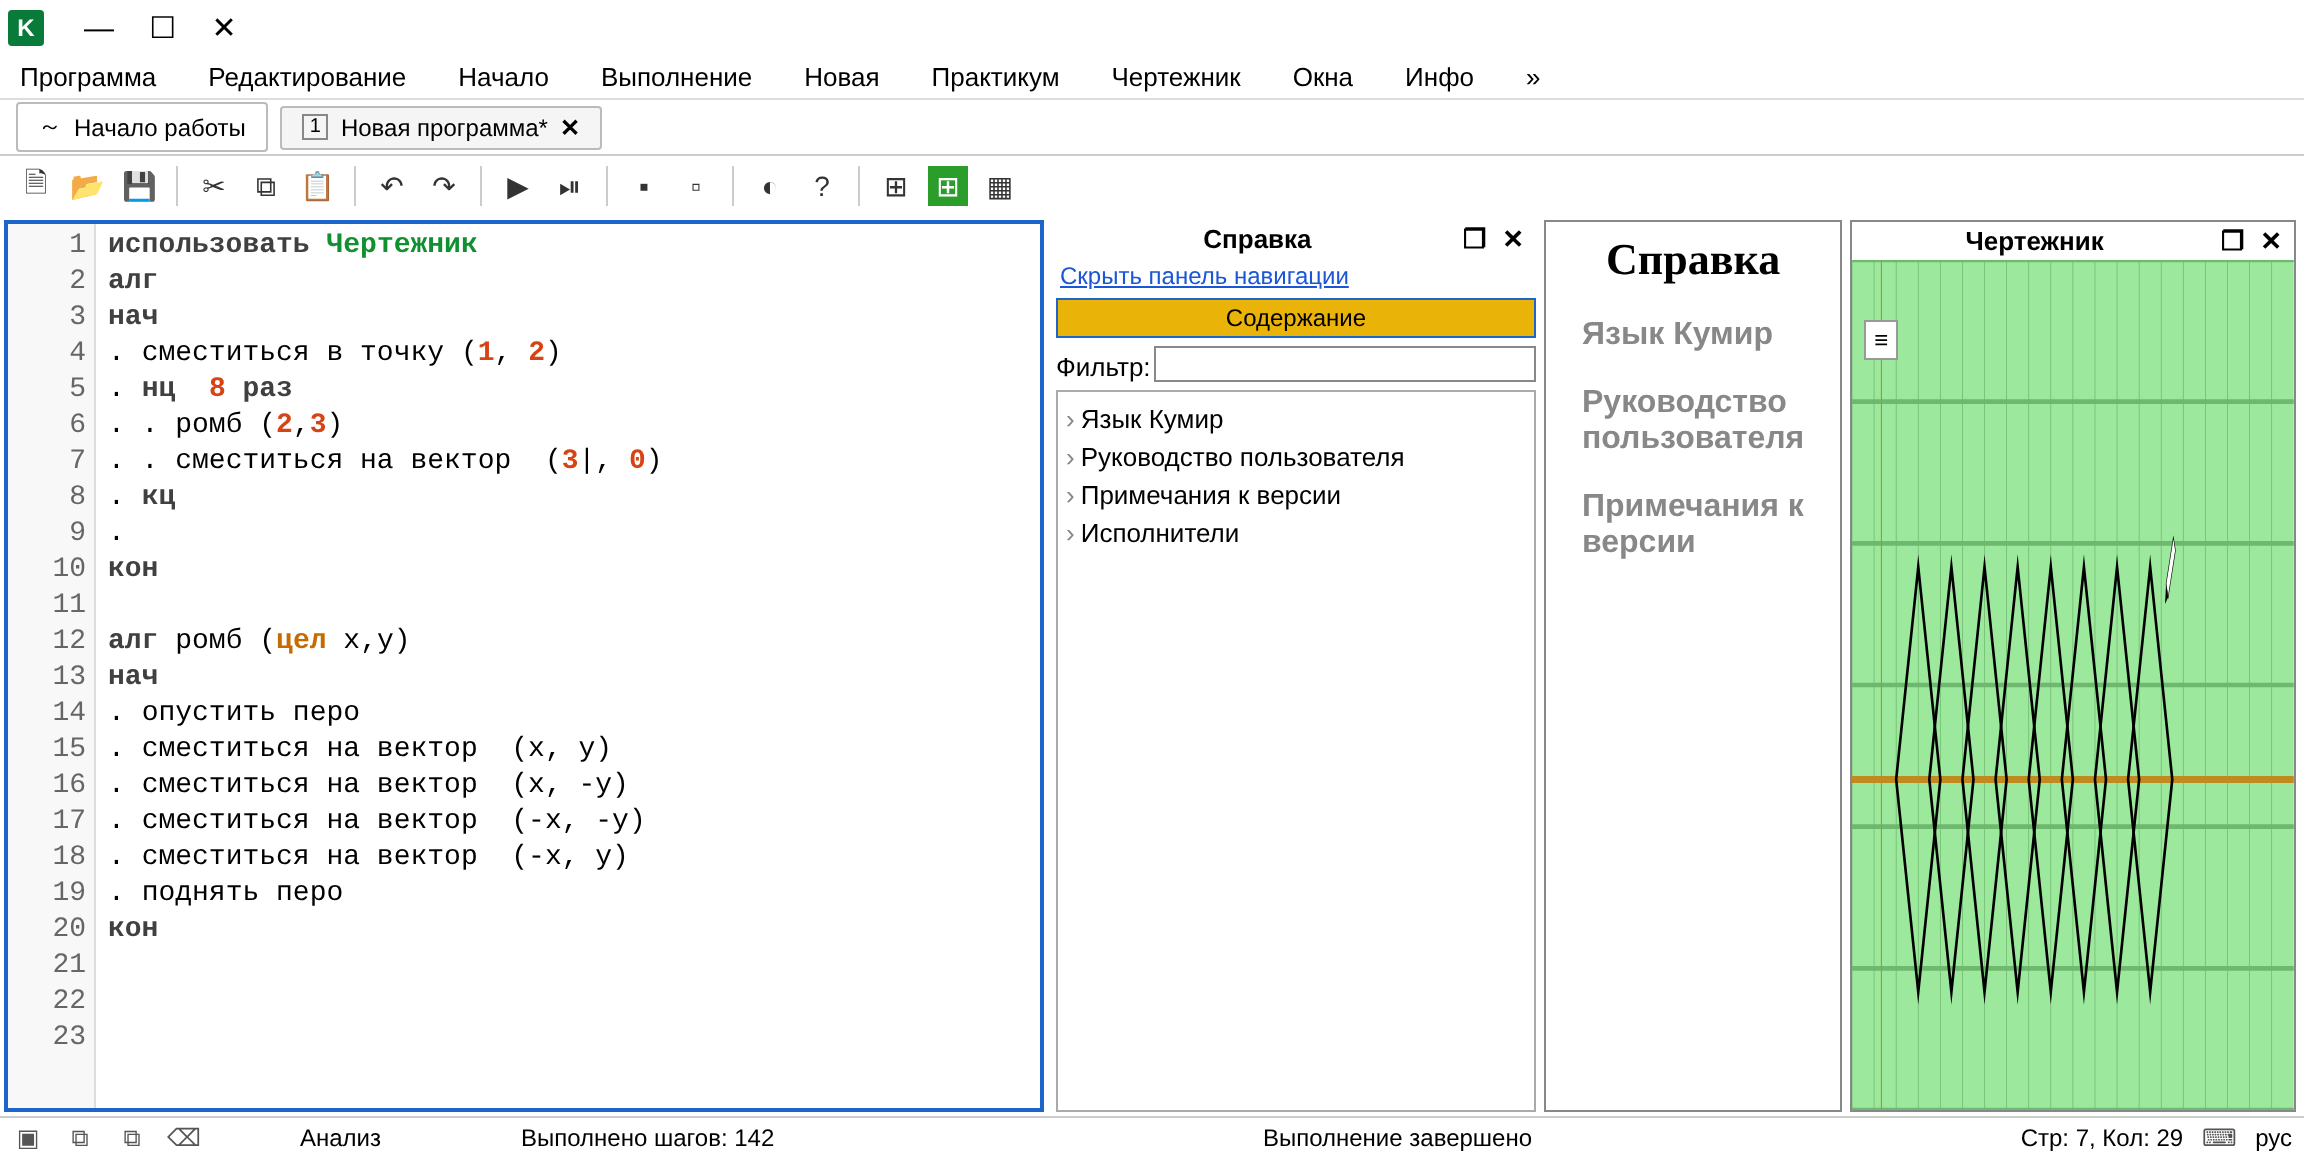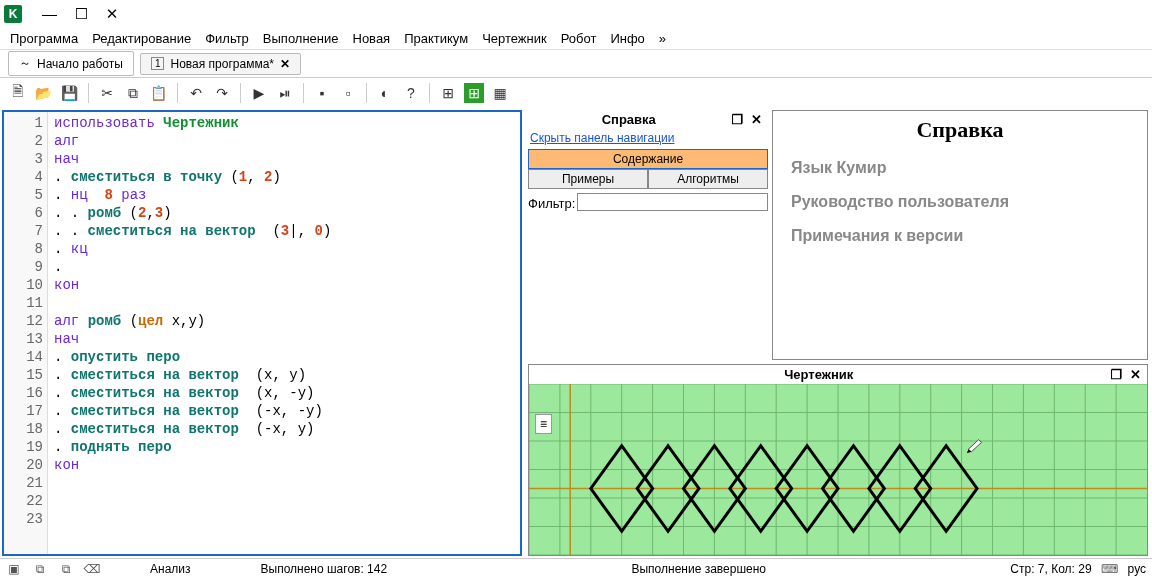--- a/index.html
+++ b/index.html
@@ -1,46 +1,46 @@
 <!DOCTYPE html>
 <html><head>
 <meta charset="utf-8">
 <style>
   * { box-sizing: border-box; margin: 0; padding: 0; }
   body { font-family: "Segoe UI", Tahoma, sans-serif; font-size: 13px; background: #fff; width: 1152px; height: 578px; overflow: hidden; display: flex; flex-direction: column; }
   .titlebar { height: 28px; display: flex; align-items: center; padding: 0 4px; }
   .titlebar .app-icon { width: 18px; height: 18px; background: #0a7a3a; color: #fff; text-align: center; line-height: 18px; font-weight: bold; border-radius: 2px; margin-right: 6px; font-size: 12px; }
   .titlebar .title { flex: 1; }
   .titlebar .win-controls span { margin-left: 14px; font-size: 15px; cursor: pointer; }
-  .menubar { height: 22px; display: flex; align-items: center; gap: 14px; padding: 0 10px; border-bottom: 1px solid #ddd; text-align: center; }
+  .menubar { height: 22px; display: flex; align-items: center; gap: 26px; padding: 0 10px; border-bottom: 1px solid #ddd; text-align: center; }
   .menubar span { cursor: pointer; }
   .tabs { height: 28px; display: flex; align-items: center; padding-left: 8px; gap: 6px; border-bottom: 1px solid #ccc; }
   .tab { display: inline-flex; align-items: center; padding: 3px 10px; border: 1px solid #bbb; border-radius: 2px; gap: 6px; cursor: pointer; font-size: 12px; }
   .tab.active { background: #f5f5f5; }
   .tab .x { font-weight: bold; cursor: pointer; }
   .toolbar { height: 30px; display: flex; align-items: center; padding: 0 8px; gap: 6px; }
   .toolbar .sep { width: 1px; height: 20px; background: #ccc; margin: 0 2px; }
   .tbtn { width: 20px; height: 20px; display: inline-flex; align-items: center; justify-content: center; cursor: pointer; font-size: 14px; color: #333; }
   .tbtn.filled { background: #2a9d2a; color: #fff; }
   .content { flex: 1; display: flex; overflow: hidden; }
   .left { width: 520px; border: 2px solid #1c66c9; margin: 2px; display: flex; font-family: "Courier New", monospace; font-size: 14px; overflow: hidden; }
   .gutter { width: 44px; background: #f8f8f8; color: #666; text-align: right; padding: 2px 4px; border-right: 1px solid #ddd; line-height: 18px; white-space: pre; font-family: "Courier New", monospace; }
   .code { flex: 1; padding: 2px 6px; line-height: 18px; white-space: pre; }
-  .kw { color: #6d28d9; font-weight: normal; }
-  .fn { color: #0f766e; font-weight: bold; }
+  .kw { color: #404040; font-weight: bold; }
+  .fn { color: #000000; font-weight: normal; }
   .num { color: #d84315; font-weight: bold; }
   .cls { color: #109030; font-weight: bold; }
   .ty { color: #c56b00; font-weight: bold; }
-  .right { flex: 1; display: flex; flex-direction: column; gap: 4px; padding: 2px 4px; overflow: hidden; }
+  .right { flex: 1; display: flex; flex-direction: row; gap: 4px; padding: 2px 4px; overflow: hidden; }
   .upper { flex: 0 0 250px; display: flex; gap: 4px; }
   .navpane { flex: 0 0 240px; display: flex; flex-direction: column; }
   .link { color: #1a56d6; text-decoration: underline; cursor: pointer; font-size: 12px; margin: 2px 0 4px 2px; }
   .btnrow { display: flex; }
   .navbtn { flex: 1; border: 1px solid #888; background: #eee; padding: 2px 4px; font-size: 12px; cursor: pointer; text-align: center; }
-  .navbtn.active { background: #fdba74; border-color: #1c66c9; }
+  .navbtn.active { background: #eab308; border-color: #1c66c9; }
   .filterrow { display: flex; align-items: flex-end; margin: 4px 0; gap: 2px; }
   .filterrow input { flex: 1; border: 1px solid #888; padding: 1px 3px; font-size: 12px; }
   .tree { border: 1px solid #aaa; flex: 1; padding: 4px; font-size: 13px; }
   .tree div { padding: 2px 0; cursor: pointer; }
   .tree .ar { color: #888; margin-right: 3px; }
   .helppane { flex: 1; border: 1px solid #888; display: flex; flex-direction: column; }
   .panehdr { display: flex; align-items: center; padding: 2px 6px; font-size: 13px; }
   .panehdr .title { flex: 1; text-align: center; font-weight: bold; }
   .panehdr .ctrl { cursor: pointer; margin-left: 8px; font-weight: bold; }
   .helpbody { padding: 6px 18px; overflow: auto; }
@@ -63,26 +63,26 @@
   <div class="win-controls">
     <span>—</span>
     <span>☐</span>
     <span>✕</span>
   </div>
 </div>
 
 <div class="menubar">
   <span>Программа</span>
   <span>Редактирование</span>
-  <span>Фильтр</span>
+  <span>Начало</span>
   <span>Выполнение</span>
   <span>Новая</span>
   <span>Практикум</span>
   <span>Чертежник</span>
-  <span>Робот</span>
+  <span>Окна</span>
   <span>Инфо</span>
   <span>»</span>
 </div>
 
 <div class="tabs">
   <div class="tab">
     <span>～</span>
     <span>Начало работы</span>
   </div>
   <div class="tab active">
@@ -172,27 +172,29 @@
       <div class="navpane">
         <div class="panehdr">
           <span class="title">Справка</span>
           <span class="ctrl">❐</span>
           <span class="ctrl">✕</span>
         </div>
         <a class="link">Скрыть панель навигации</a>
         <div class="btnrow">
           <div class="navbtn active">Содержание</div>
         </div>
-        <div class="btnrow">
-          <div class="navbtn">Примеры</div>
-          <div class="navbtn">Алгоритмы</div>
-        </div>
         <div class="filterrow">
           <span>Фильтр:</span>
           <input type="text" style="">
+        </div>
+        <div class="tree">
+          <div><span class="ar">›</span><span>Язык Кумир</span></div>
+          <div><span class="ar">›</span><span>Руководство пользователя</span></div>
+          <div><span class="ar">›</span><span>Примечания к версии</span></div>
+          <div><span class="ar">›</span><span>Исполнители</span></div>
         </div>
       </div>
 
       <div class="helppane">
         <div class="helpbody">
           <h1>Справка</h1>
           <div class="hlink">Язык Кумир</div>
           <div class="hlink">Руководство пользователя</div>
           <div class="hlink">Примечания к версии</div>
         </div>

